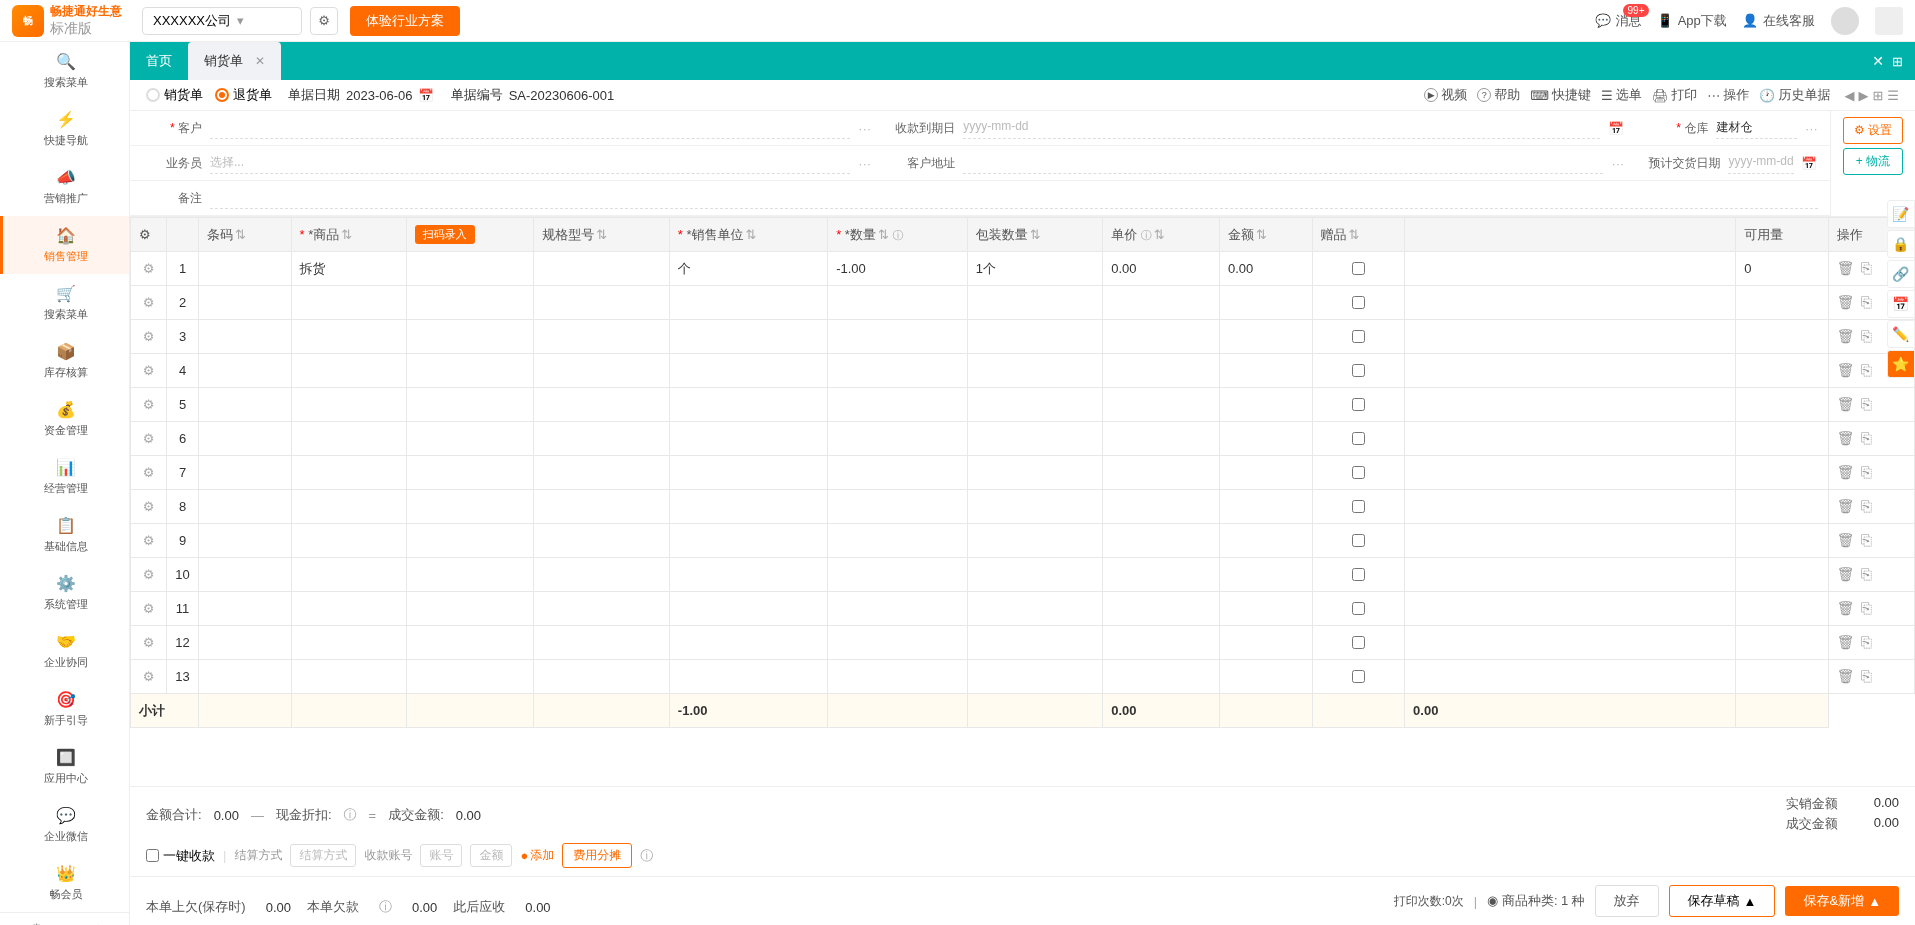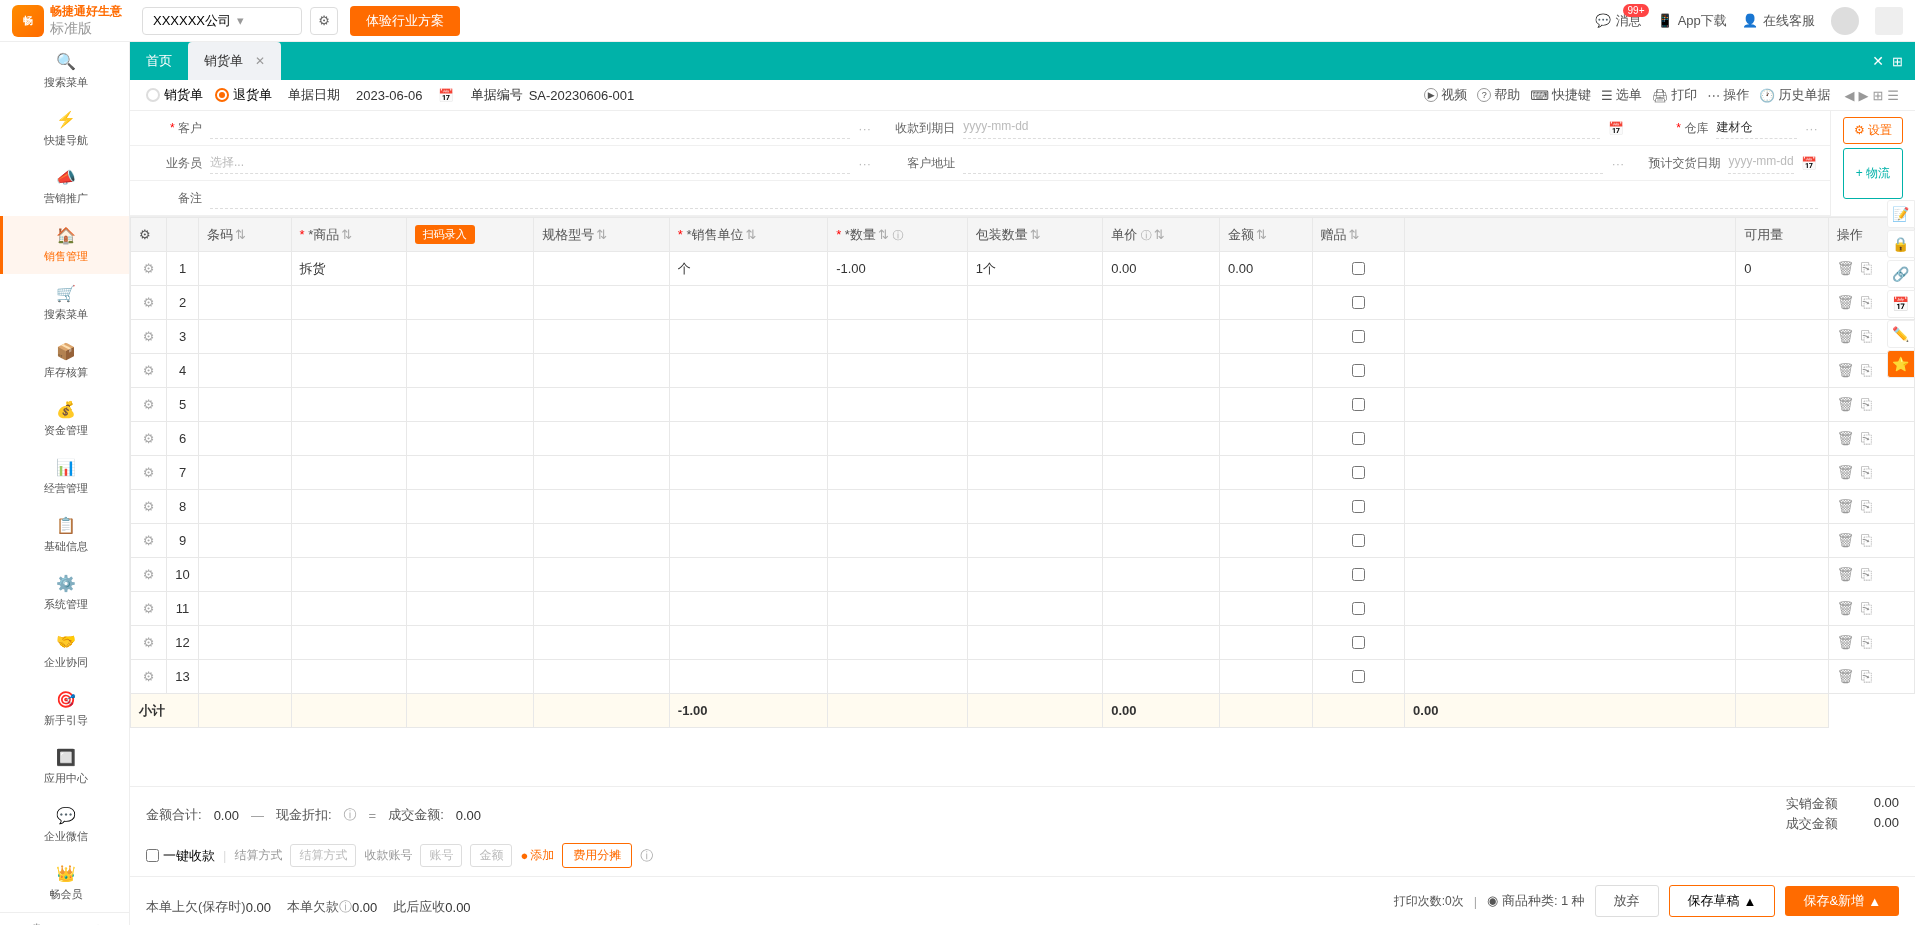--- a/index.html
+++ b/index.html
@@ -28,27 +28,27 @@
 
     
     .content { flex: 1; display: flex; flex-direction: column; overflow: hidden; background: #f0f2f5; }
 
     
     .tab-bar { background: #00b2a9; display: flex; align-items: center; height: 38px; flex-shrink: 0; }
     .tab { display: flex; align-items: center; gap: 6px; padding: 8px 16px; height: 100%; cursor: pointer; color: rgba(255,255,255,0.8); font-size: 13px; }
     .tab.active { background: #f0f2f5; color: #333; border-radius: 4px 4px 0 0; }
     .tab.home { color: white; }
     .setup-btn { border: 1px solid #ff6b00; color: #ff6b00; background: #fff; border-radius: 3px; padding: 4px 10px; cursor: pointer; font-size: 12px; }
-    .flow-btn { border: 1px solid #00b2a9; color: #00b2a9; background: #fff; border-radius: 3px; padding: 16px 10px; cursor: pointer; font-size: 12px; }
+    .flow-btn { border: 1px solid #00b2a9; color: #00b2a9; background: #fff; border-radius: 3px; padding: 4px 10px; cursor: pointer; font-size: 12px; }
     .radio-group { display: flex; align-items: center; gap: 12px; }
     .radio-item { display: flex; align-items: center; gap: 4px; cursor: pointer; font-size: 12px; }
     .radio-circle { width: 14px; height: 14px; border-radius: 50%; border: 2px solid #ddd; display: flex; align-items: center; justify-content: center; }
     .radio-circle.checked { border-color: #ff6b00; }
     .radio-circle.checked::after { content: ''; width: 6px; height: 6px; border-radius: 50%; background: #ff6b00; }
-    .doc-date { display: flex; align-items: center; gap: 16px; font-size: 12px; color: #333; }
+    .doc-date { display: flex; align-items: center; gap: 6px; font-size: 12px; color: #333; }
     .doc-number { display: flex; align-items: center; gap: 6px; font-size: 12px; color: #333; }
     .doc-right-actions { margin-left: auto; display: flex; align-items: center; gap: 10px; }
     .doc-action { display: flex; align-items: center; gap: 3px; font-size: 12px; color: #555; cursor: pointer; }
     .doc-action .icon-circle { width: 14px; height: 14px; border-radius: 50%; border: 1px solid #999; display: flex; align-items: center; justify-content: center; font-size: 9px; }
 
     
     .table-area { flex: 1; overflow: auto; background: #fff; margin: 0; }
     .data-table { width: 100%; border-collapse: collapse; font-size: 12px; }
     .data-table th { background: #f5f5f5; border: 1px solid #e8e8e8; padding: 7px 8px; text-align: left; white-space: nowrap; font-weight: normal; color: #555; position: sticky; top: 0; z-index: 2; }
     .data-table td { border: 1px solid #e8e8e8; padding: 6px 8px; color: #333; height: 34px; }
@@ -71,21 +71,21 @@
     .payment-row { display: flex; align-items: center; gap: 8px; margin-top: 8px; font-size: 12px; }
     .payment-row .checkbox-label { display: flex; align-items: center; gap: 4px; cursor: pointer; }
     .add-btn { background: none; border: none; color: #ff6b00; cursor: pointer; font-size: 12px; display: flex; align-items: center; gap: 2px; }
     .expense-btn { border: 1px solid #ff6b00; color: #ff6b00; background: #fff; border-radius: 3px; padding: 3px 10px; cursor: pointer; font-size: 12px; }
     .right-summary { margin-left: auto; text-align: right; }
     .right-summary-row { display: flex; justify-content: flex-end; gap: 36px; color: #555; font-size: 12px; margin-bottom: 2px; }
     .right-summary-val { color: #333; }
 
     
     .footer-bar { background: #fff; border-top: 1px solid #eee; padding: 8px 16px; display: flex; align-items: center; gap: 16px; flex-shrink: 0; }
-    .footer-stat { display: flex; align-items: center; gap: 0; font-size: 12px; color: #555; margin-top: 12px; }
+    .footer-stat { display: flex; align-items: center; gap: 20px; font-size: 12px; color: #555; margin-top: 12px; }
     .footer-stat-val { color: #333; }
     .footer-right { margin-left: auto; display: flex; align-items: center; gap: 10px; }
     .footer-btn { border: 1px solid #ddd; background: #fff; border-radius: 3px; padding: 6px 18px; cursor: pointer; font-size: 13px; color: #555; }
     .save-draft-btn { border: 1px solid #ff6b00; color: #000000; background: #fff; border-radius: 3px; padding: 6px 18px; cursor: pointer; font-size: 13px; display: flex; align-items: center; gap: 4px; }
     .save-new-btn { background: #ff6b00; color: white; border: none; border-radius: 3px; padding: 6px 18px; cursor: pointer; font-size: 13px; display: flex; align-items: center; gap: 4px; }
 
     
     .right-float { position: fixed; right: 0; top: 200px; display: flex; flex-direction: column; gap: 2px; z-index: 100; }
     .float-btn { width: 28px; height: 28px; background: #fff; border: 1px solid #eee; border-radius: 3px 0 0 3px; display: flex; align-items: center; justify-content: center; color: #666; cursor: pointer; font-size: 14px; }
     .float-btn.orange { background: #ff6b00; color: white; }

